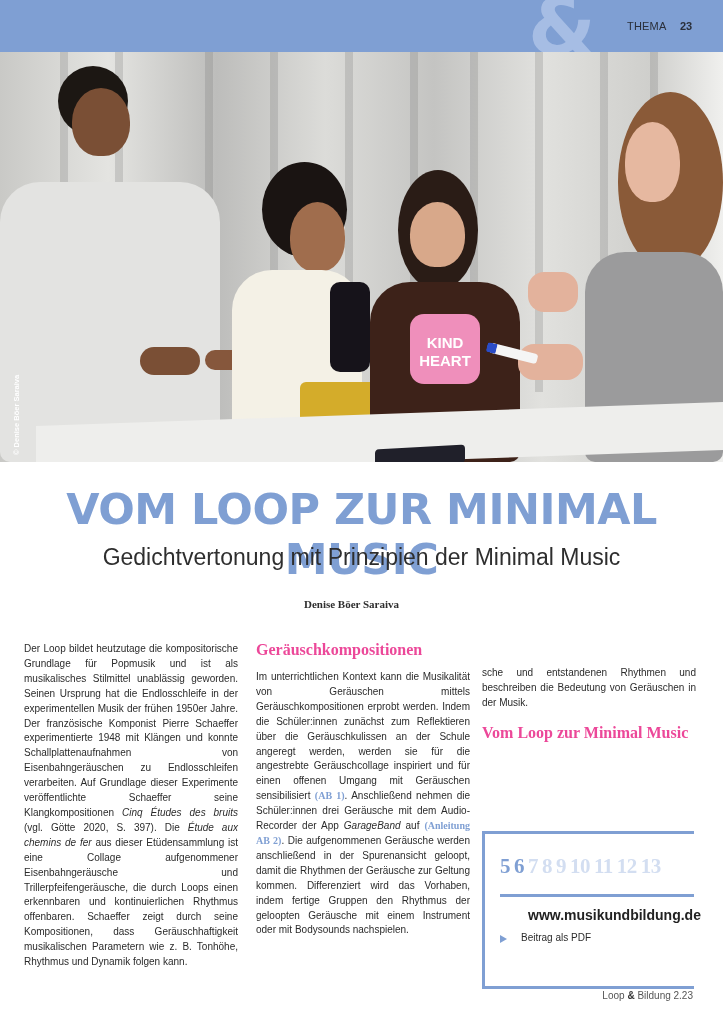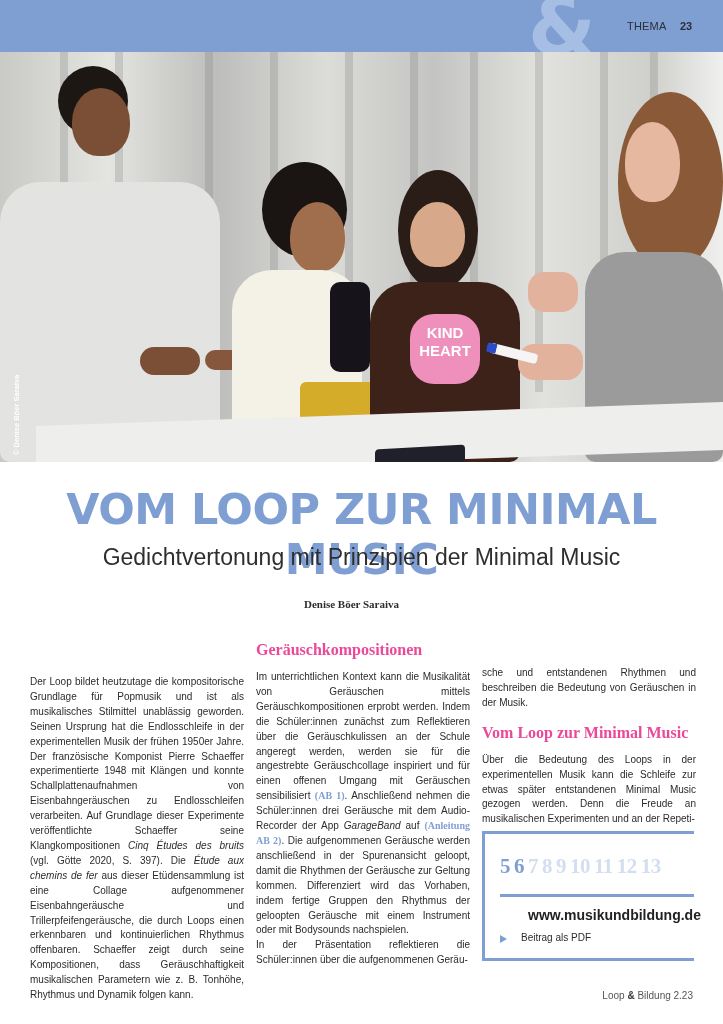--- a/index.html
+++ b/index.html
@@ -56,32 +56,32 @@
   .author {
     position: absolute; left: 0; width: 703px; top: 598px; text-align: center;
     font-size: 11px; font-weight: bold; color: #2e2e2e; font-family: "Liberation Serif", serif;
   }
 
   .col {
     position: absolute; top: 642px; width: 214px; font-size: 10px; line-height: 14.9px;
     text-align: justify; color: #2b2b2b;
   }
   .col p { margin: 0; }
-  .col-1 { left: 30px; margin-top: 33px; }
+  .col-1 { left: 24px; }
   .col-2 { left: 256px; }
   .col-3 { left: 482px; margin-top: 24px; }
   .col-heading {
     font-family: "Liberation Serif", serif; font-weight: bold; color: #ec4899; font-size: 16px;
     margin: 0 0 12px 0; line-height: 16px;
   }
   .ref { color: #7f9fd3; font-family: "Liberation Serif", serif; font-weight: bold; }
   .spacer { height: 14px; }
 
   .box {
-    position: absolute; left: 482px; top: 831px; width: 212px; height: 130px;
+    position: absolute; left: 482px; top: 831px; width: 212px; height: 158px;
     border-left: 3px solid #7f9fd3; border-top: 3px solid #7f9fd3; border-bottom: 3px solid #7f9fd3;
     box-sizing: border-box;
   }
   .box-numbers {
     position: absolute; left: 15px; top: 20px; font-family: "Liberation Serif", serif; font-weight: bold;
     font-size: 21px; white-space: nowrap; letter-spacing: -0.5px;
   }
   .box-numbers span { margin-right: 4px; }
   .num-active { color: #7f9fd3; }
   .num-inactive { color: #d3def1; }
@@ -138,21 +138,21 @@
     <div class="head" style="left:290px;top:150px;width:55px;height:70px;background:#a06d4d;"></div>
     <div class="torso" style="left:232px;top:218px;width:130px;height:192px;background:#f4f1e6;"></div>
     <div style="position:absolute;left:330px;top:230px;width:40px;height:90px;background:#16131a;border-radius:10px;"></div>
     <div style="position:absolute;left:300px;top:330px;width:110px;height:60px;background:#d4ac2a;border-radius:6px;"></div>
   </div>
 
   <div class="person">
     <div class="hair" style="left:398px;top:118px;width:80px;height:120px;background:#2a1c16;"></div>
     <div class="head" style="left:410px;top:150px;width:55px;height:65px;background:#d8a88a;"></div>
     <div class="torso" style="left:370px;top:230px;width:150px;height:180px;background:#3d2219;"></div>
-    <div style="position:absolute;left:410px;top:262px;width:70px;height:70px;border-radius:24px;background:#ef8fbb;color:#fff;font-weight:bold;font-size:15px;line-height:18px;text-align:center;padding-top:10px;box-sizing:border-box;">KIND HEART</div>
+    <div style="position:absolute;left:410px;top:262px;width:70px;height:70px;border-radius:14px;background:#ef8fbb;color:#fff;font-weight:bold;font-size:15px;line-height:18px;text-align:center;padding-top:20px;box-sizing:border-box;">KIND HEART</div>
   </div>
 
   <div class="person">
     <div class="hair" style="left:618px;top:40px;width:105px;height:180px;background:#8a5a38;"></div>
     <div class="head" style="left:625px;top:70px;width:55px;height:80px;background:#e6b8a0;"></div>
     <div class="torso" style="left:585px;top:200px;width:138px;height:210px;background:#9b9b9c;"></div>
     <div style="position:absolute;left:528px;top:220px;width:50px;height:40px;border-radius:16px;background:#e3b29c;"></div>
     <div style="position:absolute;left:518px;top:292px;width:65px;height:36px;border-radius:16px;background:#e3b29c;"></div>
   </div>
 
@@ -166,28 +166,26 @@
 <div class="subtitle">Gedichtvertonung mit Prinzipien der Minimal Music</div>
 <div class="author">Denise Böer Saraiva</div>
 
 <div class="col col-1">
   <p><span>Der Loop bildet heutzutage die kompositorische Grundlage für Popmusik und ist als musikalisches Stilmittel unablässig geworden. Seinen Ursprung hat die Endlosschleife in der experimentellen Musik der frühen 1950er Jahre. Der französische Komponist Pierre Schaeffer experimentierte 1948 mit Klängen und konnte Schallplattenaufnahmen von Eisenbahngeräuschen zu Endlosschleifen verarbeiten. Auf Grundlage dieser Experimente veröffentlichte Schaeffer seine Klangkompositionen </span><em>Cinq Études des bruits</em><span> (vgl. Götte 2020, S. 397). Die </span><em>Étude aux chemins de fer</em><span> aus dieser Etüdensammlung ist eine Collage aufgenommener Eisenbahngeräusche und Trillerpfeifengeräusche, die durch Loops einen erkennbaren und kontinuierlichen Rhythmus offenbaren. Schaeffer zeigt durch seine Kompositionen, dass Geräuschhaftigkeit musikalischen Parametern wie z. B. Tonhöhe, Rhythmus und Dynamik folgen kann.</span></p>
 </div>
 
 <div class="col col-2">
   <h2 class="col-heading">Geräuschkompositionen</h2>
   <p><span>Im unterrichtlichen Kontext kann die Musikalität von Geräuschen mittels Geräuschkompositionen erprobt werden. Indem die Schüler:innen zunächst zum Reflektieren über die Geräuschkulissen an der Schule angeregt werden, werden sie für die angestrebte Geräuschcollage inspiriert und für einen offenen Umgang mit Geräuschen sensibilisiert </span><span class="ref">(AB 1)</span><span>. Anschließend nehmen die Schüler:innen drei Geräusche mit dem Audio-Recorder der App </span><em>GarageBand</em><span> auf </span><span class="ref">(Anleitung AB 2)</span><span>. Die aufgenommenen Geräusche werden anschließend in der Spurenansicht geloopt, damit die Rhythmen der Geräusche zur Geltung kommen. Differenziert wird das Vorhaben, indem fertige Gruppen den Rhythmus der geloopten Geräusche mit einem Instrument oder mit Bodysounds nachspielen.</span></p>
-  <p>In der Präsentation reflektieren die Schüler:innen über die aufgenommenen Geräu-</p>
 </div>
 
 <div class="col col-3">
   <p>sche und entstandenen Rhythmen und beschreiben die Bedeutung von Geräuschen in der Musik.</p>
   <div class="spacer"></div>
   <h2 class="col-heading">Vom Loop zur Minimal Music</h2>
-  <p>Über die Bedeutung des Loops in der experimentellen Musik kann die Schleife zur etwas später entstandenen Minimal Music gezogen werden. Denn die Freude an musikalischen Experimenten und an der Repeti-</p>
 </div>
 
 <div class="box">
   <div class="box-numbers">
     <span class="num-active">5</span><span class="num-active">6</span><span class="num-inactive">7</span><span class="num-inactive">8</span><span class="num-inactive">9</span><span class="num-inactive">10</span><span class="num-inactive">11</span><span class="num-inactive">12</span><span class="num-inactive">13</span>
   </div>
   <div class="box-divider"></div>
   <div class="box-url">www.musikundbildung.de</div>
   <div class="box-link">
     <span class="play-icon"></span>

